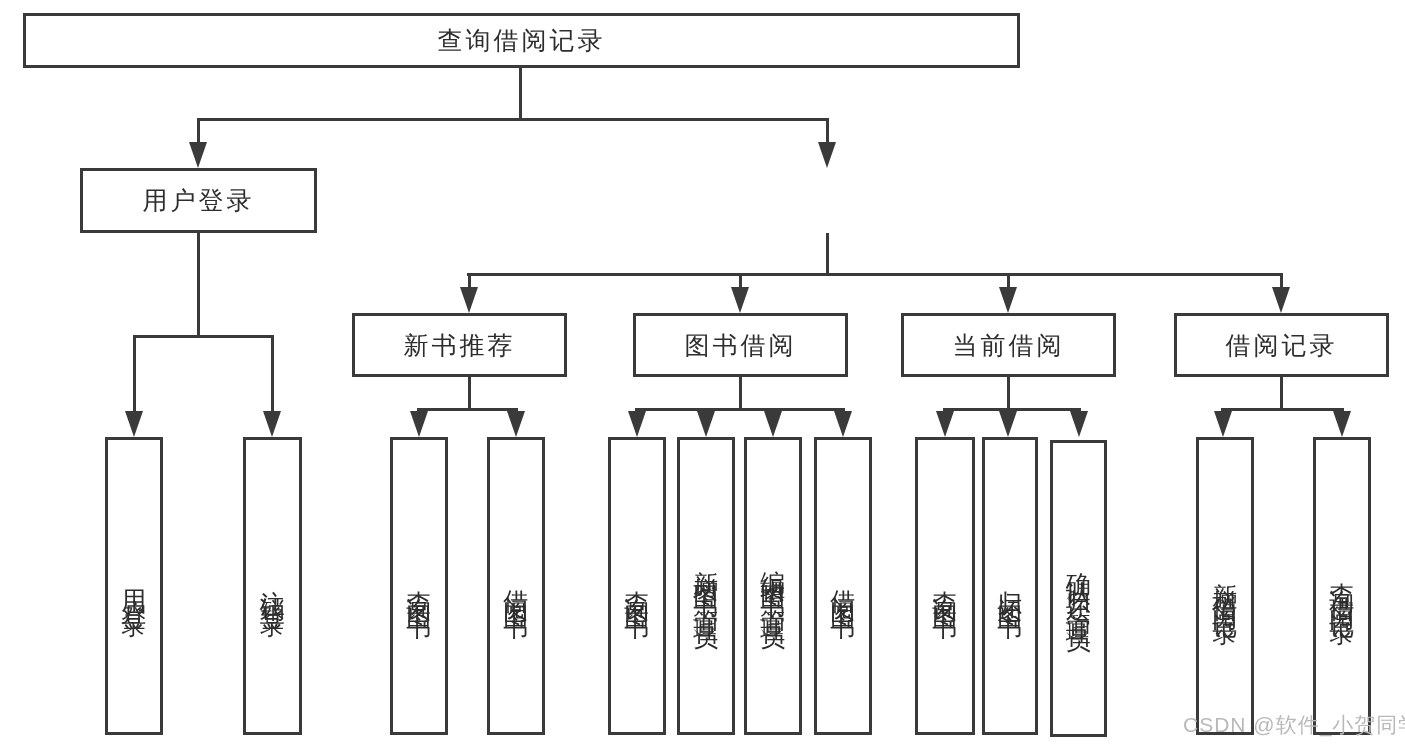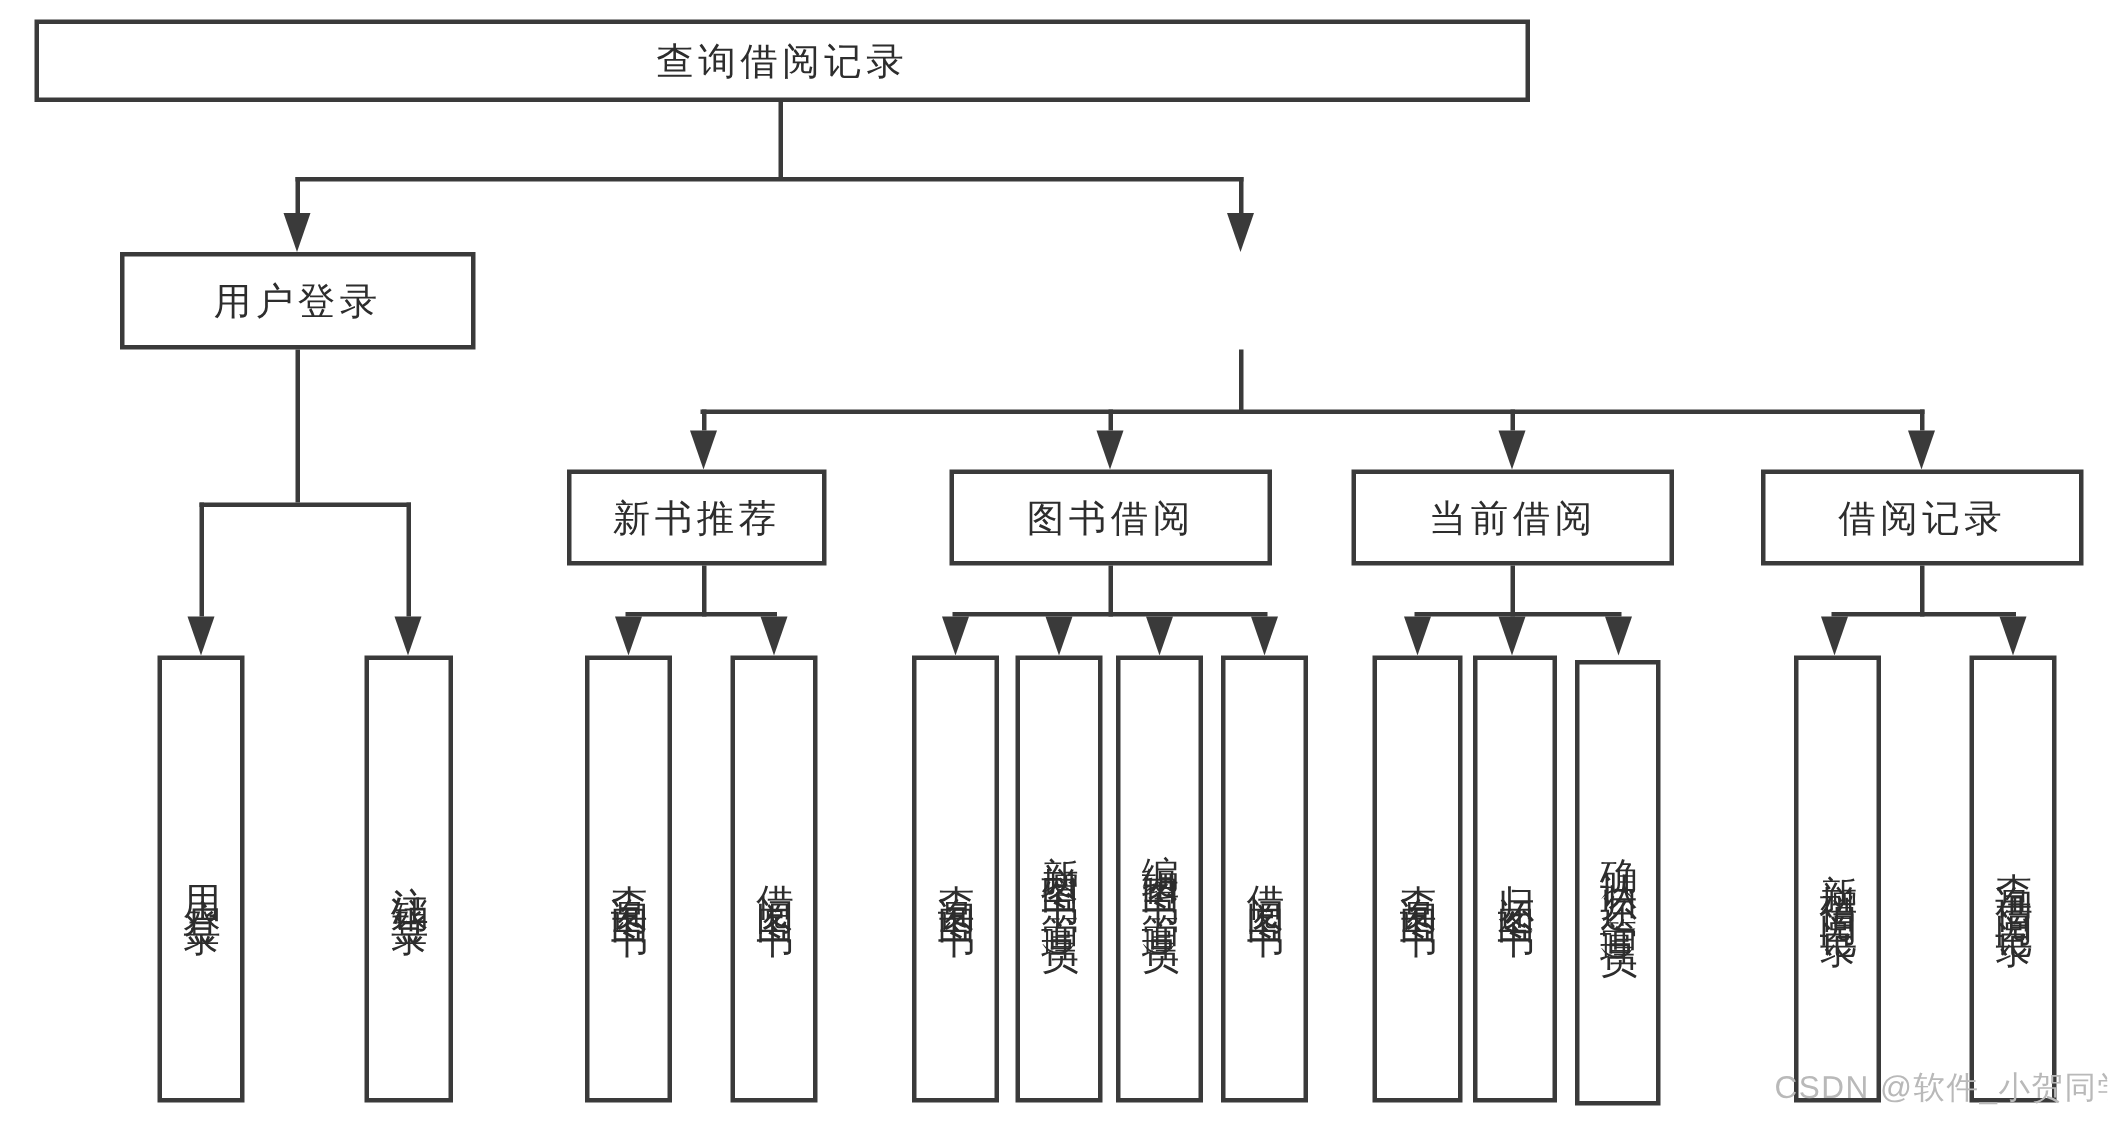--- a/index.html
+++ b/index.html
@@ -77,21 +77,21 @@
   <div class="hline" style="left:467px;top:273px;width:816px;"></div>
   <div class="vline" style="left:468px;top:273px;height:14px;"></div>
   <div class="arrow" style="left:460px;top:287px;"></div>
   <div class="vline" style="left:739px;top:273px;height:14px;"></div>
   <div class="arrow" style="left:731px;top:287px;"></div>
   <div class="vline" style="left:1007px;top:273px;height:14px;"></div>
   <div class="arrow" style="left:999px;top:287px;"></div>
   <div class="vline" style="left:1280px;top:273px;height:14px;"></div>
   <div class="arrow" style="left:1272px;top:287px;"></div>
 
-  <div class="box" style="left:378px;top:313px;width:173px;height:64px;">
+  <div class="box" style="left:352px;top:313px;width:215px;height:64px;">
     <span class="hlabel">新书推荐</span>
   </div>
   <div class="box" style="left:901px;top:313px;width:215px;height:64px;">
     <span class="hlabel">当前借阅</span>
   </div>
   <div class="box" style="left:633px;top:313px;width:215px;height:64px;">
     <span class="hlabel">图书借阅</span>
   </div>
   <div class="box" style="left:1174px;top:313px;width:215px;height:64px;">
     <span class="hlabel">借阅记录</span>

